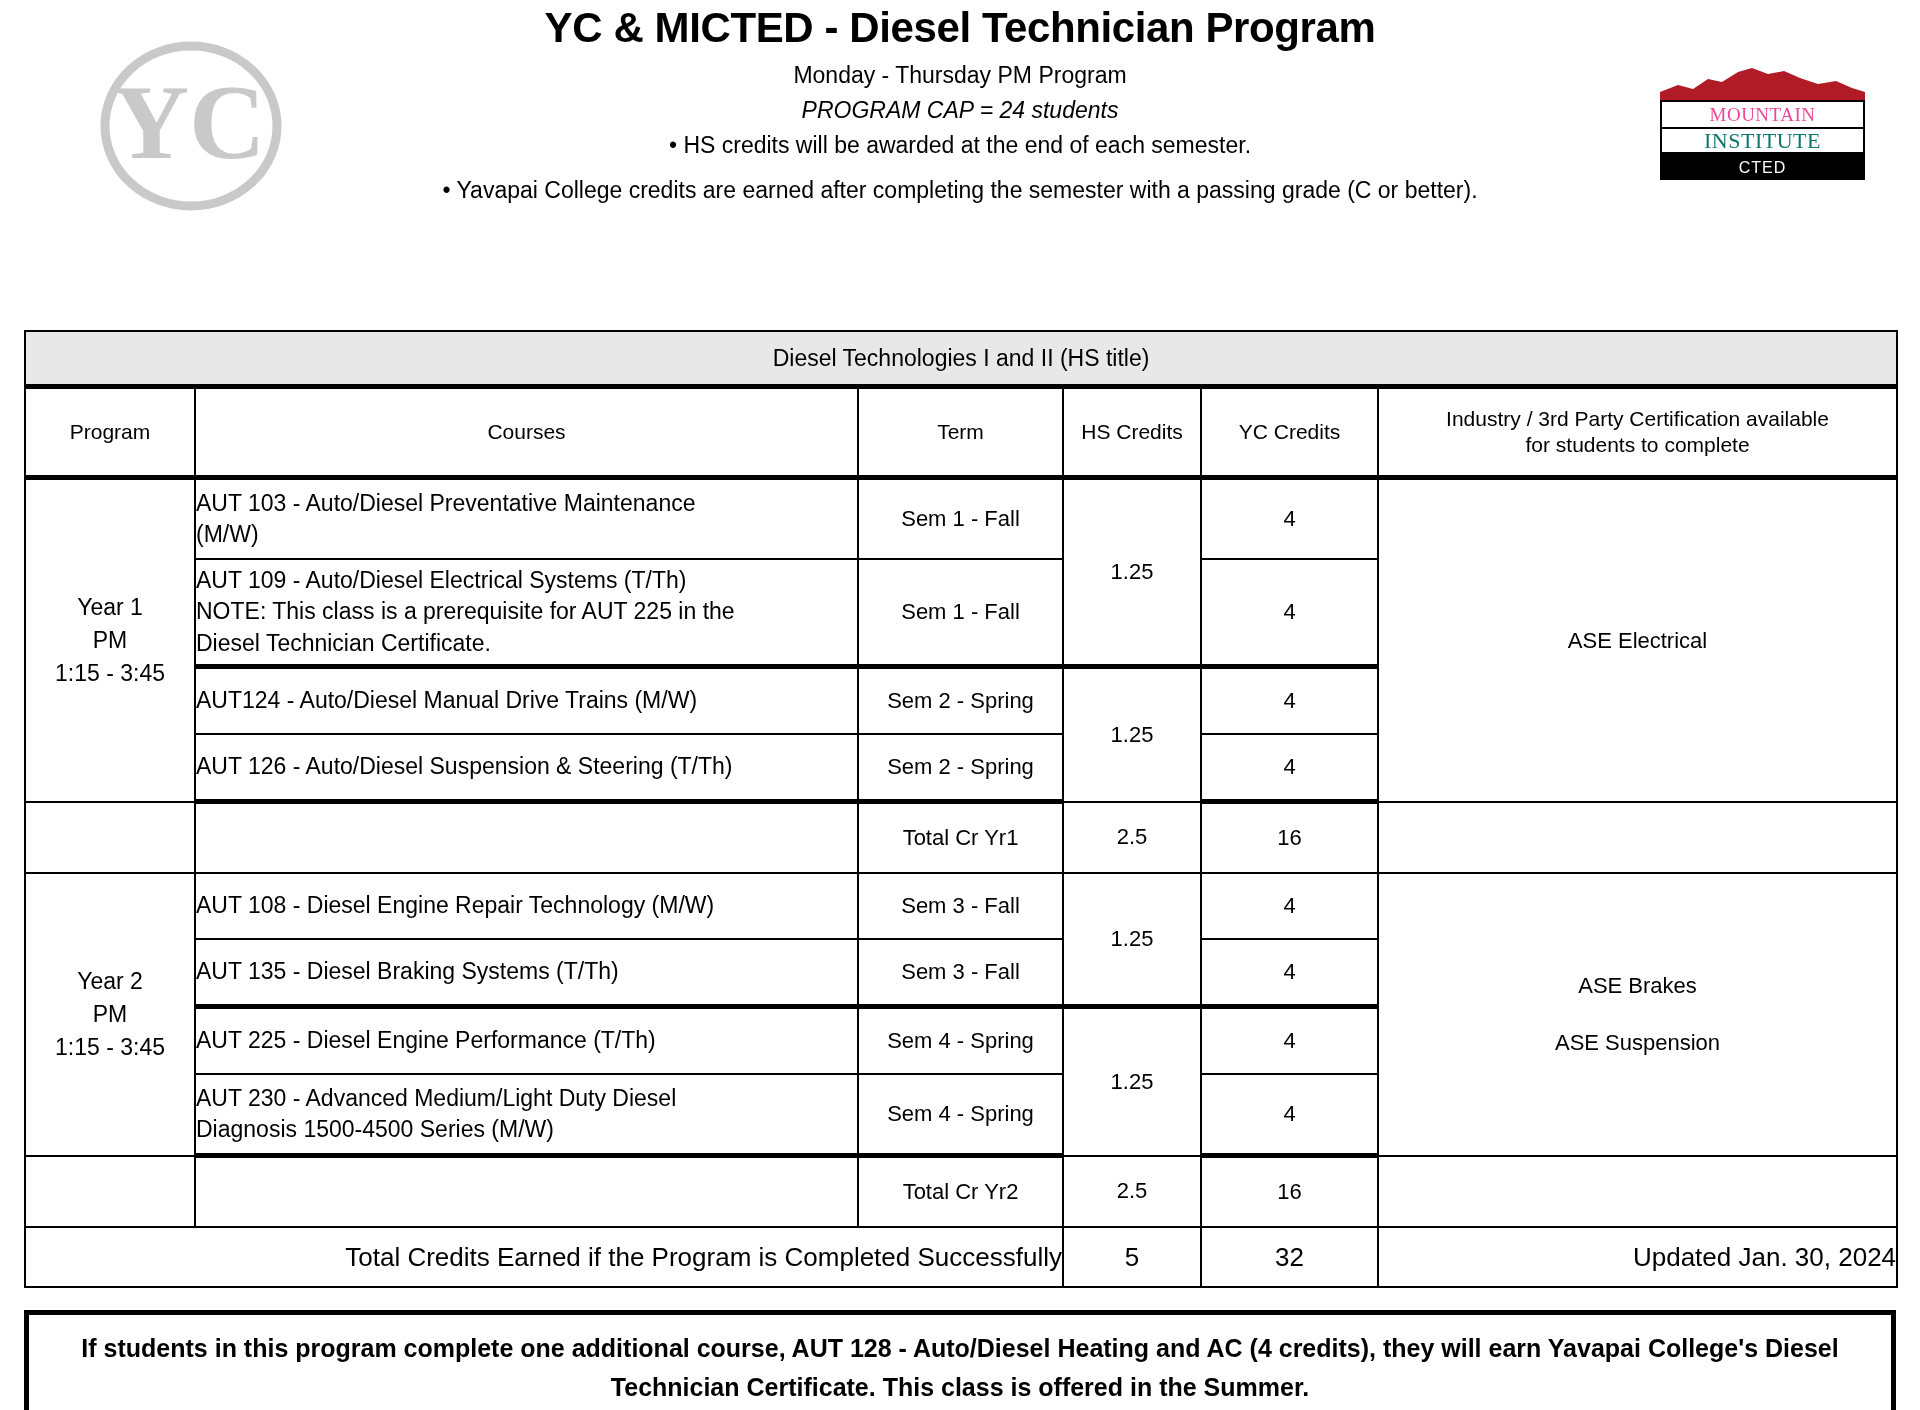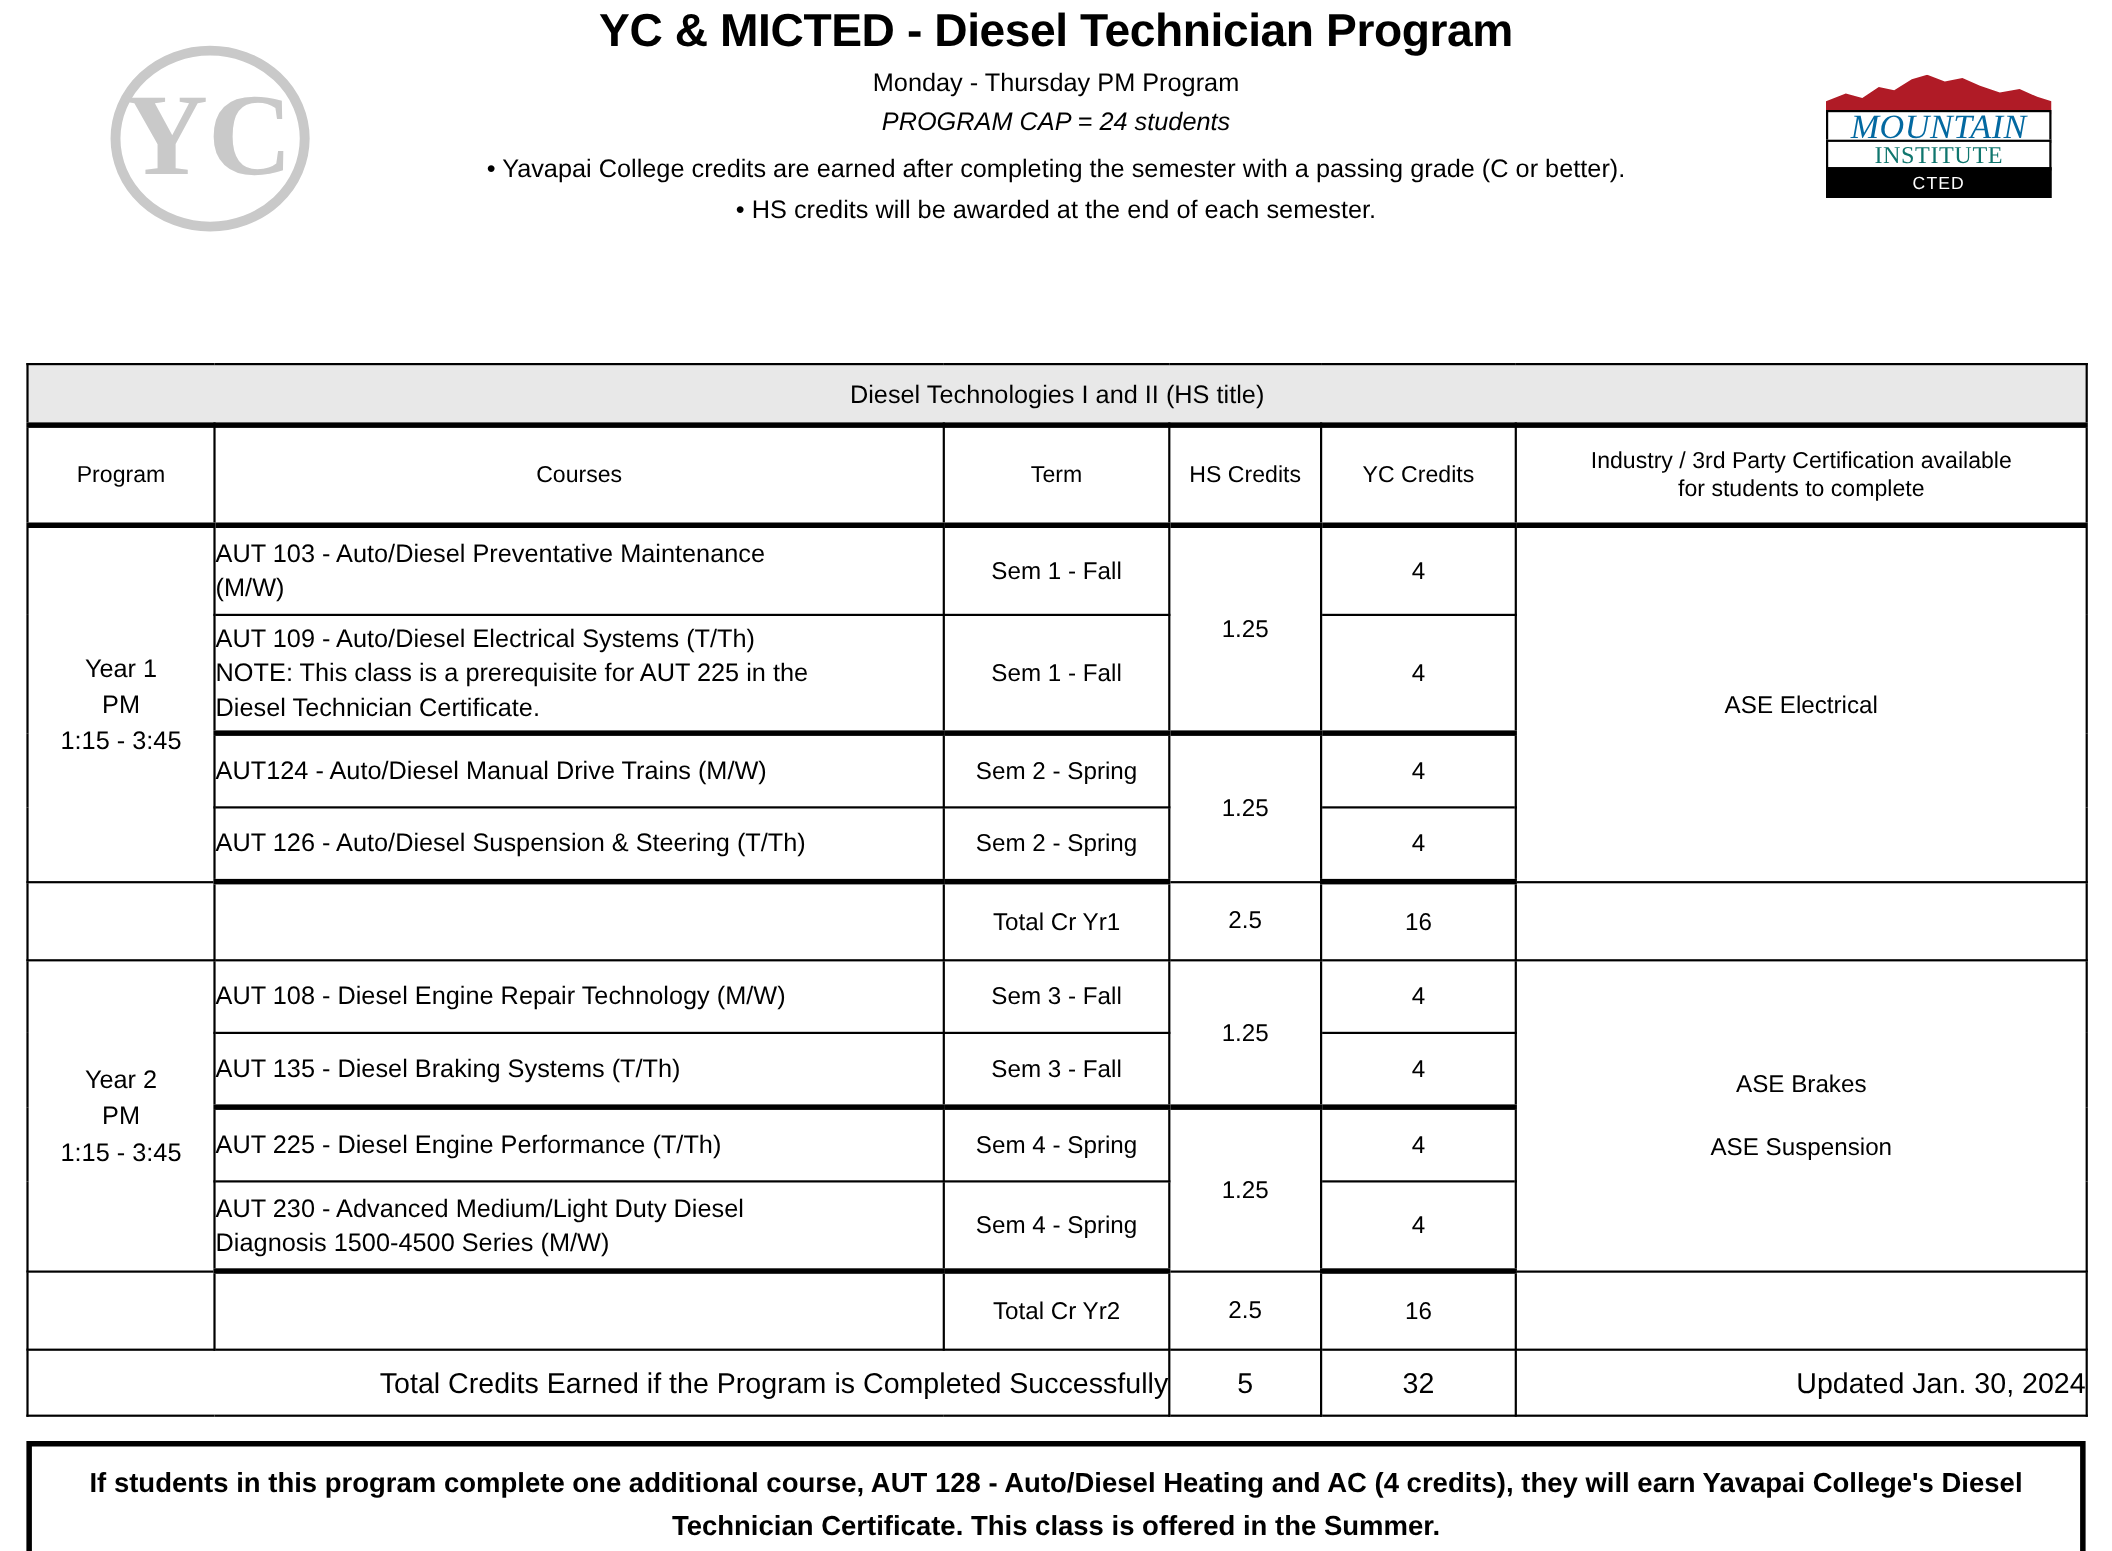--- a/index.html
+++ b/index.html
@@ -200,21 +200,21 @@
   }
   .mi-peaks { position: absolute; left: 0; top: 0; width: 100%; height: 36px; }
   .mi-band {
     position: absolute; left: 0; width: 100%;
     border: 2px solid #000;
     box-sizing: border-box;
     text-align: center;
     font-family: "Liberation Serif", serif;
     background: #ffffff;
   }
-  .mi-mountain { top: 32px; height: 30px; color: #0369a1; font-size: 31px; line-height: 26px; letter-spacing: 0.5px; font-style: italic; }
+  .mi-mountain { top: 32px; height: 30px; color: #ec4899; font-size: 19px; line-height: 26px; letter-spacing: 0.5px; }
   .mi-institute { top: 59px; height: 28px; color: #0f766e; font-size: 22px; line-height: 24px; letter-spacing: 0.5px; }
   .mi-cted {
     position: absolute; left: 0; top: 84px; width: 100%; height: 28px;
     background: #000; color: #ffffff; text-align: center;
     font-family: "Liberation Sans", sans-serif;
     font-size: 16px; line-height: 28px; letter-spacing: 1px;
     border: 2px solid #000; box-sizing: border-box;
   }
 </style>
 </head>
@@ -228,22 +228,22 @@
       <svg viewBox="0 0 205 180" width="205" height="180" aria-hidden="true">
         <ellipse cx="102" cy="90" rx="86" ry="80" fill="none" stroke="#c9c9c9" stroke-width="9"></ellipse>
         <text x="100" y="122" font-family="Liberation Serif, serif" font-size="106" font-weight="bold" fill="#c9c9c9" text-anchor="middle">YC</text>
       </svg>
     </div>
 
     <div class="title-block">
       <div class="doc-title">YC &amp; MICTED - Diesel Technician Program</div>
       <div class="doc-line">Monday - Thursday PM Program</div>
       <div class="doc-line tight">PROGRAM CAP = 24 students</div>
+      <div class="doc-bullet second">• HS credits will be awarded at the end of each semester.</div>
       <div class="doc-bullet">• Yavapai College credits are earned after completing the semester with a passing grade (C or better).</div>
-      <div class="doc-bullet second">• HS credits will be awarded at the end of each semester.</div>
     </div>
 
     <div class="mi-logo">
       <div class="mi-outer">
         <svg class="mi-peaks" viewBox="0 0 205 36" preserveAspectRatio="none" aria-hidden="true">
           <polygon points="0,36 0,24 18,17 33,21 48,11 62,14 78,4 92,0 108,6 124,3 140,10 158,16 176,13 192,20 205,24 205,36" fill="#b01b26"></polygon>
         </svg>
         <div class="mi-band mi-mountain">MOUNTAIN</div>
         <div class="mi-band mi-institute">INSTITUTE</div>
         <div class="mi-cted">CTED</div>

